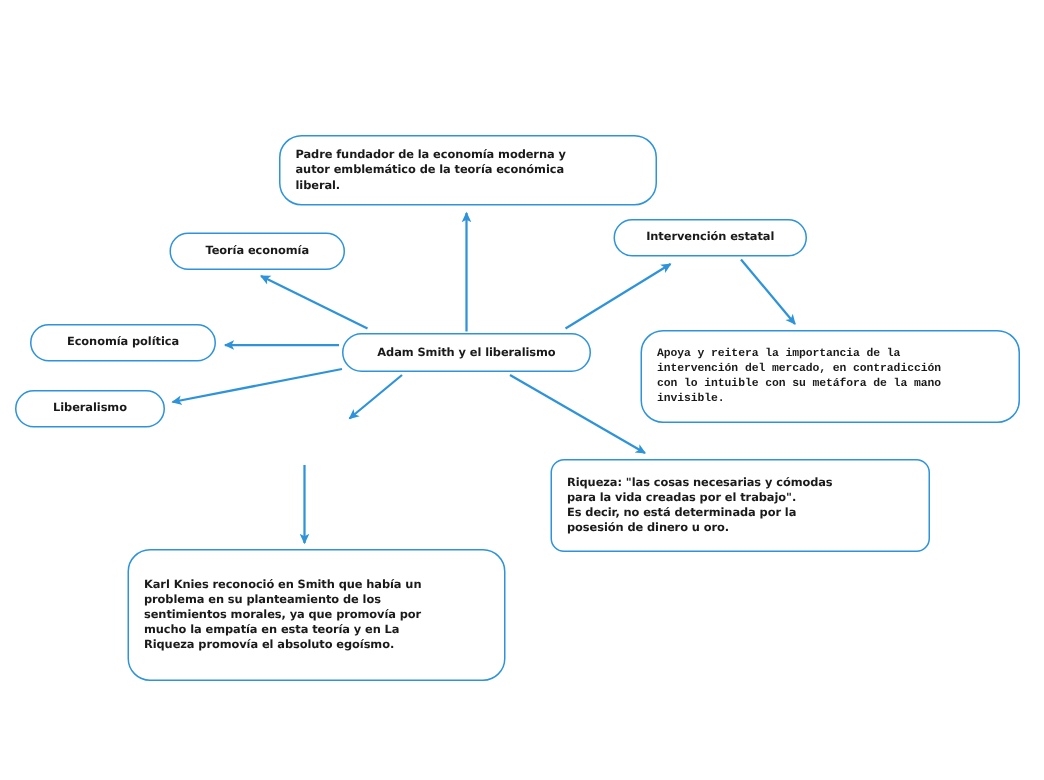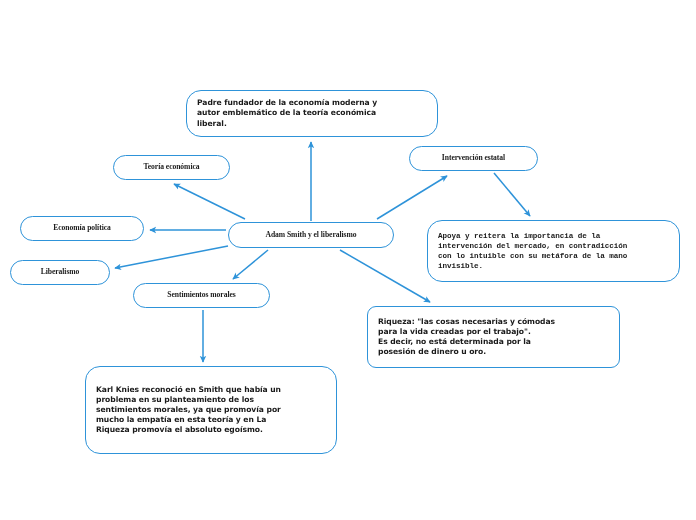--- a/index.html
+++ b/index.html
@@ -41,21 +41,20 @@
     font-size: 7.6px;
     line-height: 1.32;
     display: flex;
     align-items: center;
     letter-spacing: -0.05px;
   }
   .node.pill {
     border-radius: 13px;
     justify-content: center;
     text-align: center;
-    font-family: Liberation Serif, serif;
   }
   .node.para {
     border-radius: 15px;
     align-items: center;
     padding: 6px 9px 6px 10px;
   }
   .node.para-sharp {
     border-radius: 9px;
   }
   .node-text {
@@ -98,42 +97,39 @@
     <line x1="203" y1="310" x2="203" y2="362" stroke="#2e93d9" stroke-width="1.5" marker-end="url(#arrowhead)"></line>
   </svg>
 
   <div class="node para" style="left:186px; top:90px; width:252px; height:47px;">
     <span class="node-text">Padre fundador de la economía moderna y
 autor emblemático de la teoría económica
 liberal.</span>
   </div>
 
   <div class="node pill" style="left:113px; top:155px; width:117px; height:25px;">
-    <span class="node-text">Teoría económica</span>
+    <span class="node-text">Teoría economía</span>
   </div>
 
   <div class="node pill" style="left:409px; top:146px; width:129px; height:25px;">
     <span class="node-text">Intervención estatal</span>
   </div>
 
   <div class="node pill" style="left:20px; top:216px; width:124px; height:25px;">
     <span class="node-text">Economía política</span>
   </div>
 
   <div class="node pill" style="left:10px; top:260px; width:100px; height:25px;">
     <span class="node-text">Liberalismo</span>
   </div>
 
   <div class="node pill" style="left:228px; top:222px; width:166px; height:26px;text-align:right;">
     <span class="node-text">Adam Smith y el liberalismo</span>
   </div>
 
-  <div class="node pill" style="left:133px; top:283px; width:137px; height:25px;">
-    <span class="node-text">Sentimientos morales</span>
-  </div>
 
   <div class="node para" style="left:427px; top:220px; width:253px; height:62px;font-family:Liberation Mono, monospace;">
     <span class="node-text">Apoya y reitera la importancia de la
 intervención del mercado, en contradicción
 con lo intuible con su metáfora de la mano
 invisible.</span>
   </div>
 
   <div class="node para para-sharp" style="left:367px; top:306px; width:253px; height:62px;">
     <span class="node-text">Riqueza: "las cosas necesarias y cómodas

